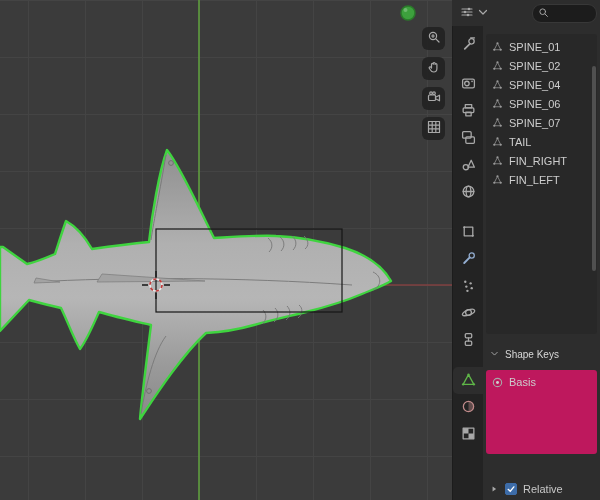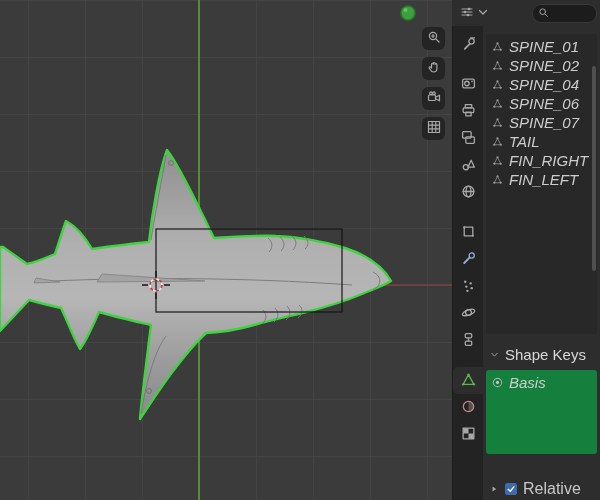--- a/index.html
+++ b/index.html
@@ -34,41 +34,41 @@
   .tab{width:31px;height:27px;background:none;border:none;display:flex;align-items:center;justify-content:center;
     padding:0;cursor:pointer;flex:0 0 auto;}
   .tab.gap{margin-top:13px;}
   .tab.selected{background:#2d2d2d;border-radius:5px 0 0 5px;}
   .tab svg{width:15px;height:15px;}
 
   .panel{position:absolute;left:483px;top:26px;width:117px;height:474px;background:#2d2d2d;}
 
   .vg-list{position:absolute;left:3px;top:8px;width:111px;height:300px;background:#282828;
     border-radius:3px;overflow:hidden;padding-top:3px;box-sizing:border-box;}
-  .row{display:flex;align-items:center;height:19px;padding:0 5px;gap:5px;font-size:15px;color:#cdcdcd;cursor:pointer;font-style:italic;}
+  .row{display:flex;align-items:center;height:19px;padding:0 5px;gap:5px;font-size:11px;color:#cdcdcd;cursor:pointer;}
   .row .icon{width:13px;height:13px;flex:0 0 auto;display:flex;}
   .row .icon svg{width:13px;height:13px;}
   .row.selected{background:var(--selected-row);color:#fff;}
   .scroll-thumb{position:absolute;right:1px;width:4px;background:#505050;border-radius:2px;cursor:pointer;}
 
   .sk-header{position:absolute;left:0;top:316px;width:117px;height:24px;display:flex;align-items:center;gap:5px;
-    padding-left:6px;box-sizing:border-box;color:#d8d8d8;font-size:15px;cursor:pointer;background:#2d2d2d;}
+    padding-left:6px;box-sizing:border-box;color:#d8d8d8;font-size:10px;cursor:pointer;background:#2d2d2d;}
   .sk-header svg{width:11px;height:11px;}
-  .sk-list{position:absolute;left:3px;top:344px;width:111px;height:84px;background:#15803d;
+  .sk-list{position:absolute;left:3px;top:344px;width:111px;height:84px;background:#be185d;
     border-radius:3px;overflow:hidden;padding-top:2px;box-sizing:border-box;text-align:right;}
   .sk-list .row{height:20px;}
 
   .bottom-row{position:absolute;left:0;top:452px;width:117px;height:22px;display:flex;align-items:center;gap:6px;
     padding-left:6px;box-sizing:border-box;}
   .bottom-row svg{width:10px;height:10px;}
   .checkbox{width:12px;height:12px;border-radius:2px;background:#1c1c1c;border:1px solid #4a4a4a;
     display:flex;align-items:center;justify-content:center;cursor:pointer;box-sizing:border-box;}
   .checkbox.checked{background:var(--selected-row);border-color:var(--selected-row);}
   .checkbox svg{width:10px;height:10px;}
-  .bottom-label{font-size:16px;color:#c8c8c8;}
+  .bottom-label{font-size:11px;color:#c8c8c8;}
 </style>
 </head>
 <body>
 
 <div class="app">
 
   <div class="viewport">
     <div class="axis-y"></div>
     <div class="axis-x"></div>
 

